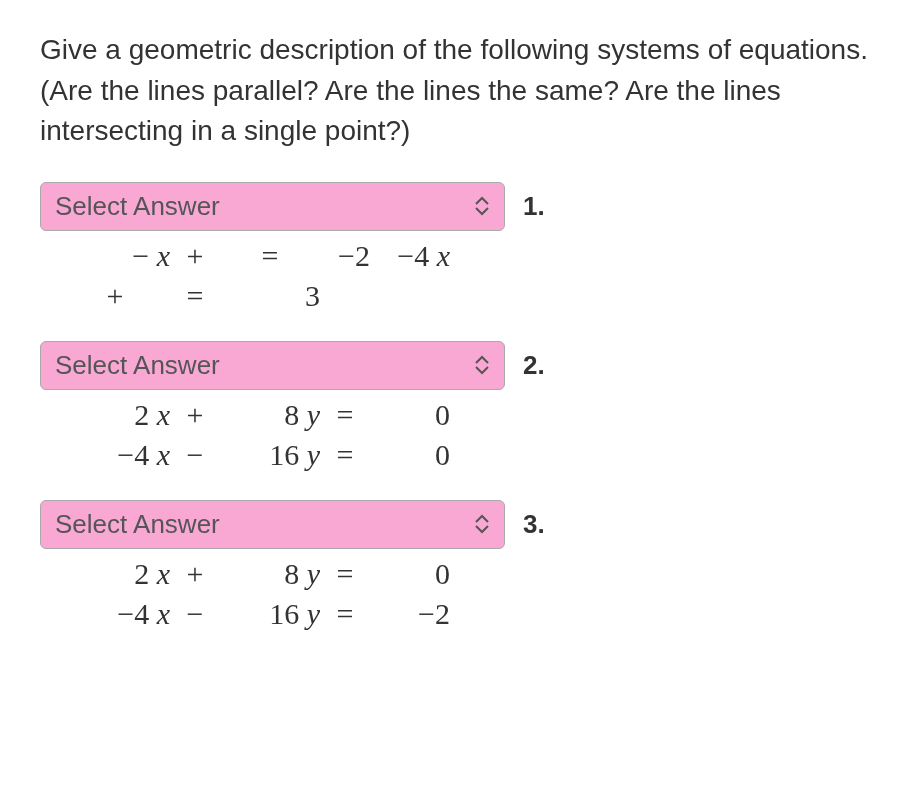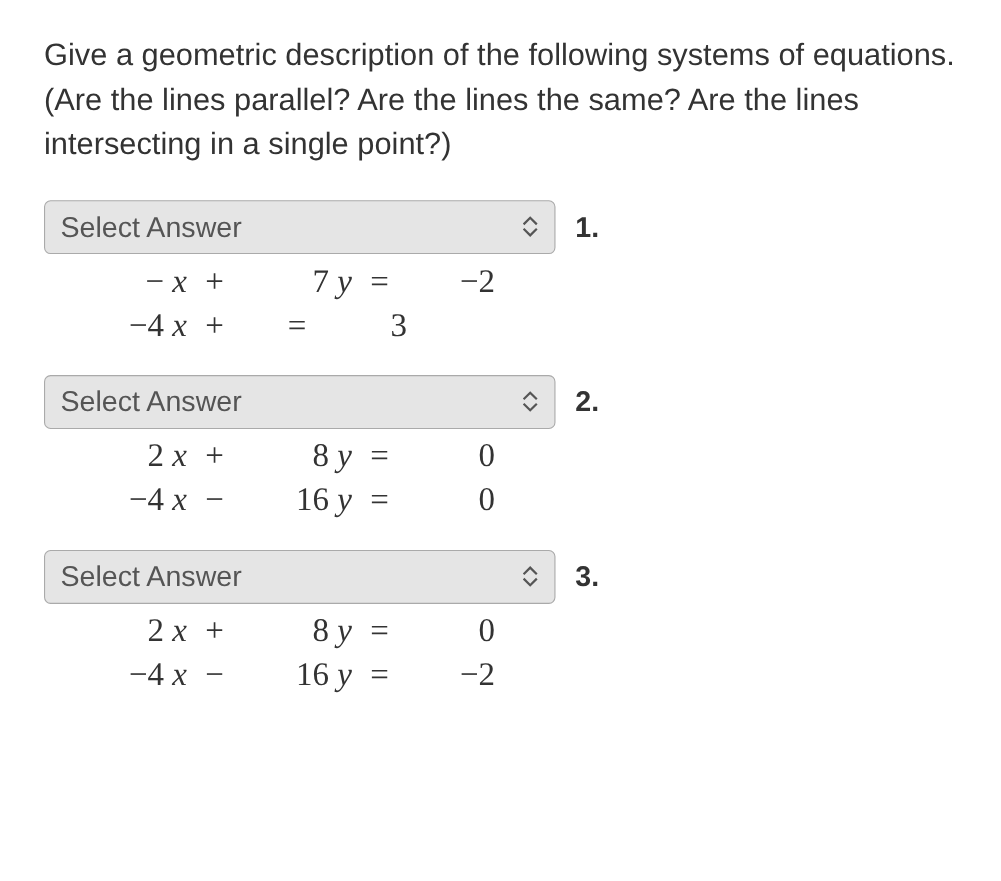--- a/index.html
+++ b/index.html
@@ -31,21 +31,21 @@
     margin-bottom: 8px;
   }
   .select-box {
     border: 1.5px solid #aaa;
     border-radius: 6px;
     padding: 8px 14px;
     display: flex;
     align-items: center;
     justify-content: space-between;
     width: 465px;
-    background: #e5e5e5;
+    background: #f9a8d4;
     cursor: pointer;
   }
   .select-placeholder {
     font-size: 26px;
     color: #555;
   }
   .chevron {
     font-size: 18px;
     color: #555;
     display: flex;
@@ -101,21 +101,20 @@
           <svg viewBox="0 0 16 10">
               <path d="M2 2 L8 8 L14 2" stroke="#555" stroke-width="2" fill="none"></path>
             </svg>
         </span>
       </div>
       <div class="problem-number">1.</div>
     </div>
     <div class="equation-grid">
       <div class="eq-cell term"><span>− <span class="math-var">x</span></span></div>
       <div class="eq-cell">+</div>
-      <div class="eq-cell term"><span>7 <span class="math-var">y</span></span></div>
       <div class="eq-cell">=</div>
       <div class="eq-cell rhs">−2</div>
 
       <div class="eq-cell term"><span>−4 <span class="math-var">x</span></span></div>
       <div class="eq-cell">+</div>
       <div class="eq-cell">=</div>
       <div class="eq-cell rhs">3</div>
     </div>
   </div>
 

